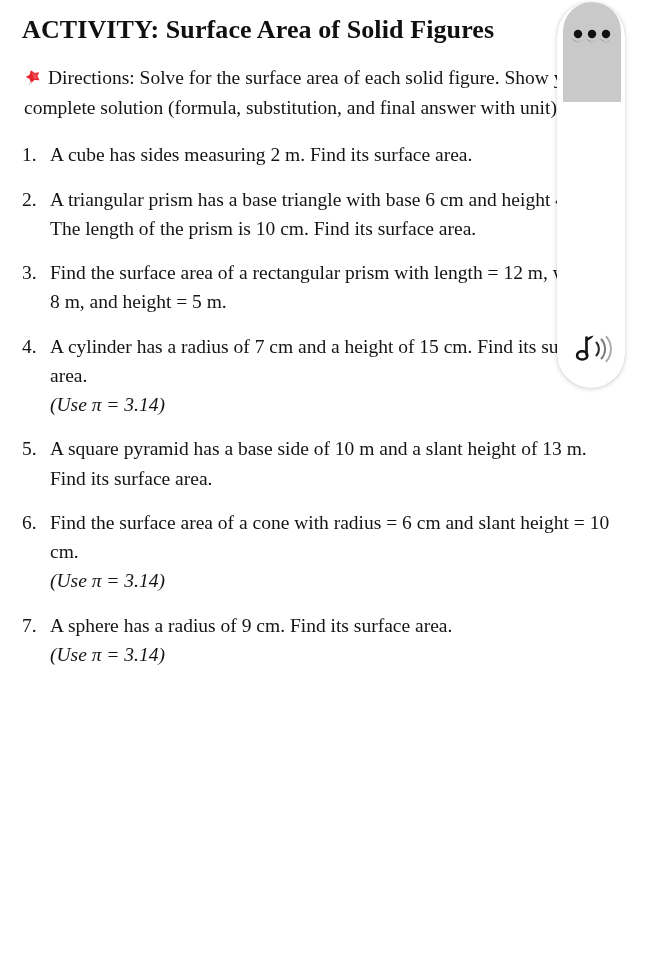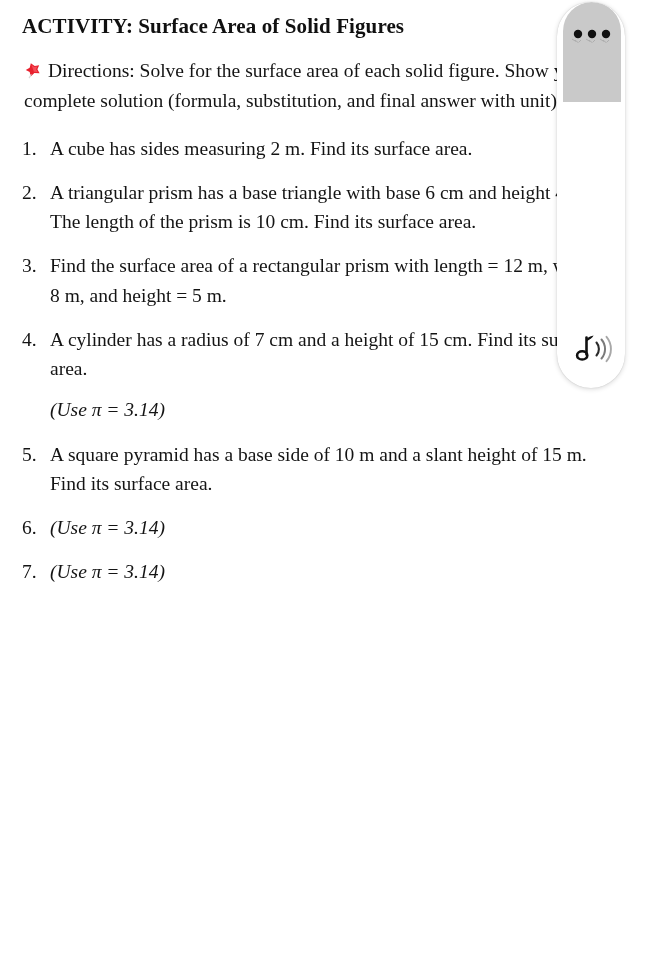--- a/index.html
+++ b/index.html
@@ -27,21 +27,21 @@
   }
 
   .doc-inner {
     position: absolute;
     left: 22px;
     top: 12px;
     width: 604px;
   }
 
   .doc-title {
-    font-size: 21px;
+    font-size: 26px;
     font-weight: bold;
     letter-spacing: 0.1px;
     line-height: 1.35;
     color: #101010;
     margin: 0 0 16px 0;
     white-space: nowrap;
   }
 
   .directions {
     font-size: 19.5px;
@@ -82,21 +82,20 @@
     position: absolute;
     left: 0;
     top: 0;
     width: 24px;
     text-align: left;
   }
   .problem-text { display: block; }
   .note {
     display: block;
     font-style: italic;
-    margin-top: 12px;
   }
 
   
   .overlay {
     position: absolute;
     left: 557px;
     top: 2px;
     width: 68px;
     height: 386px;
     border-radius: 34px;
@@ -174,31 +173,33 @@
       </li>
 
       <li class="problem">
         <span class="problem-num">4.</span>
         <span class="problem-text">A cylinder has a radius of 7 cm and a height of 15 cm. Find its surface area.</span>
         <span class="note">(Use π = 3.14)</span>
       </li>
 
       <li class="problem">
         <span class="problem-num">5.</span>
-        <span class="problem-text">A square pyramid has a base side of 10 m and a slant height of 15 m. Find its surface area.</span>
+        <span class="problem-text">A square pyramid has a base side of 10 m and a slant height of 13 m. Find its surface area.</span>
 
       </li>
 
       <li class="problem">
         <span class="problem-num">6.</span>
+        <span class="problem-text">Find the surface area of a cone with radius = 6 cm and slant height = 10 cm.</span>
         <span class="note">(Use π = 3.14)</span>
       </li>
 
       <li class="problem">
         <span class="problem-num">7.</span>
+        <span class="problem-text">A sphere has a radius of 9 cm. Find its surface area.</span>
         <span class="note">(Use π = 3.14)</span>
       </li>
 
     </ol>
   </div>
 </div>
 
 <div class="overlay">
 
   <div class="overlay-header">

